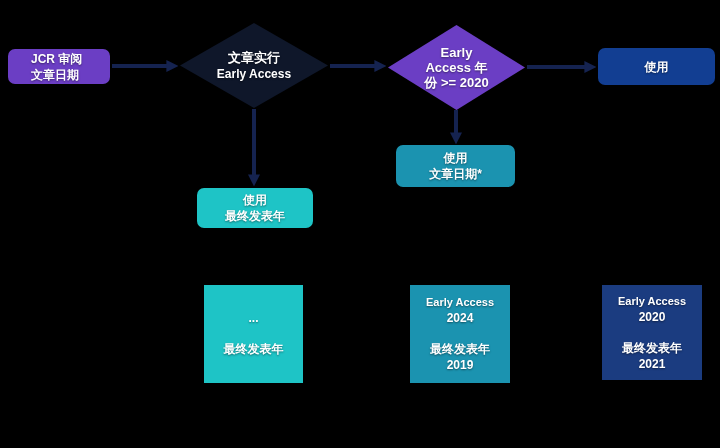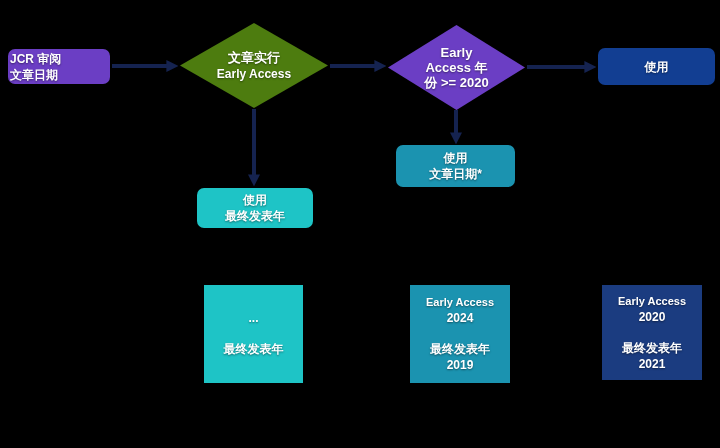--- a/index.html
+++ b/index.html
@@ -9,21 +9,21 @@
     font-family:"Liberation Sans","DejaVu Sans",sans-serif;
     overflow:hidden;
   }
   .node {
     position:absolute; color:var(--text,#fff); font-weight:700; text-align:center;
     display:flex; flex-direction:column; justify-content:center; align-items:center;
     text-shadow:0 1px 2px rgba(0,0,0,.45);
   }
   .rounded { border-radius:7px;text-align:center; }
   .diamond { clip-path:polygon(50% 0, 100% 50%, 50% 100%, 0 50%); }
-  .start-node { align-items:flex-start; padding-left:2px; text-align:left; box-sizing:border-box; }
+  .start-node { align-items:flex-start; padding-left:23px; text-align:left; box-sizing:border-box; }
   .ln    { font-size:12px; line-height:16px; height:16px; white-space:nowrap; }
   .ln-lg { font-size:13px; line-height:17px; height:17px; white-space:nowrap; }
   .ln-sm { font-size:11px; line-height:15px; height:15px; white-space:nowrap; }
   .ln-d  { font-size:13px; line-height:15px; height:15px; white-space:nowrap; }
   .square {
     position:absolute; color:var(--text,#fff); font-weight:700; text-align:center;
     display:flex; flex-direction:column; justify-content:center; align-items:center;
     gap:15px; text-shadow:0 1px 2px rgba(0,0,0,.45);
   }
   .blk { display:flex; flex-direction:column; align-items:center; }
@@ -45,21 +45,21 @@
     <line x1="527" y1="67" x2="588" y2="67" stroke="var(--arrow,#152350)" stroke-width="4" marker-end="url(#ah)"></line>
     <line x1="254" y1="109" x2="254" y2="178" stroke="var(--arrow,#152350)" stroke-width="4" marker-end="url(#ah)"></line>
     <line x1="456" y1="110" x2="456" y2="136" stroke="var(--arrow,#152350)" stroke-width="4" marker-end="url(#ah)"></line>
   </svg>
 
   <div class="node rounded start-node" style="left: 8px; top: 49px; width: 102px; height: 35px; background: rgb(107, 62, 196);">
     <span class="ln">JCR 审阅</span>
     <span class="ln">文章日期</span>
   </div>
 
-  <div class="node diamond" style="left: 180px; top: 23px; width: 148px; height: 85px; background: #4d7c0f;">
+  <div class="node diamond" style="left: 180px; top: 23px; width: 148px; height: 85px; background: #0f172a;">
     <span class="ln-lg">文章实行</span>
     <span class="ln">Early Access</span>
   </div>
 
   <div class="node diamond" style="left: 388px; top: 25px; width: 137px; height: 85px; background: rgb(107, 62, 196);">
     <span class="ln-d">Early</span>
     <span class="ln-d">Access 年</span>
     <span class="ln-d">份 &gt;= 2020</span>
   </div>
 

